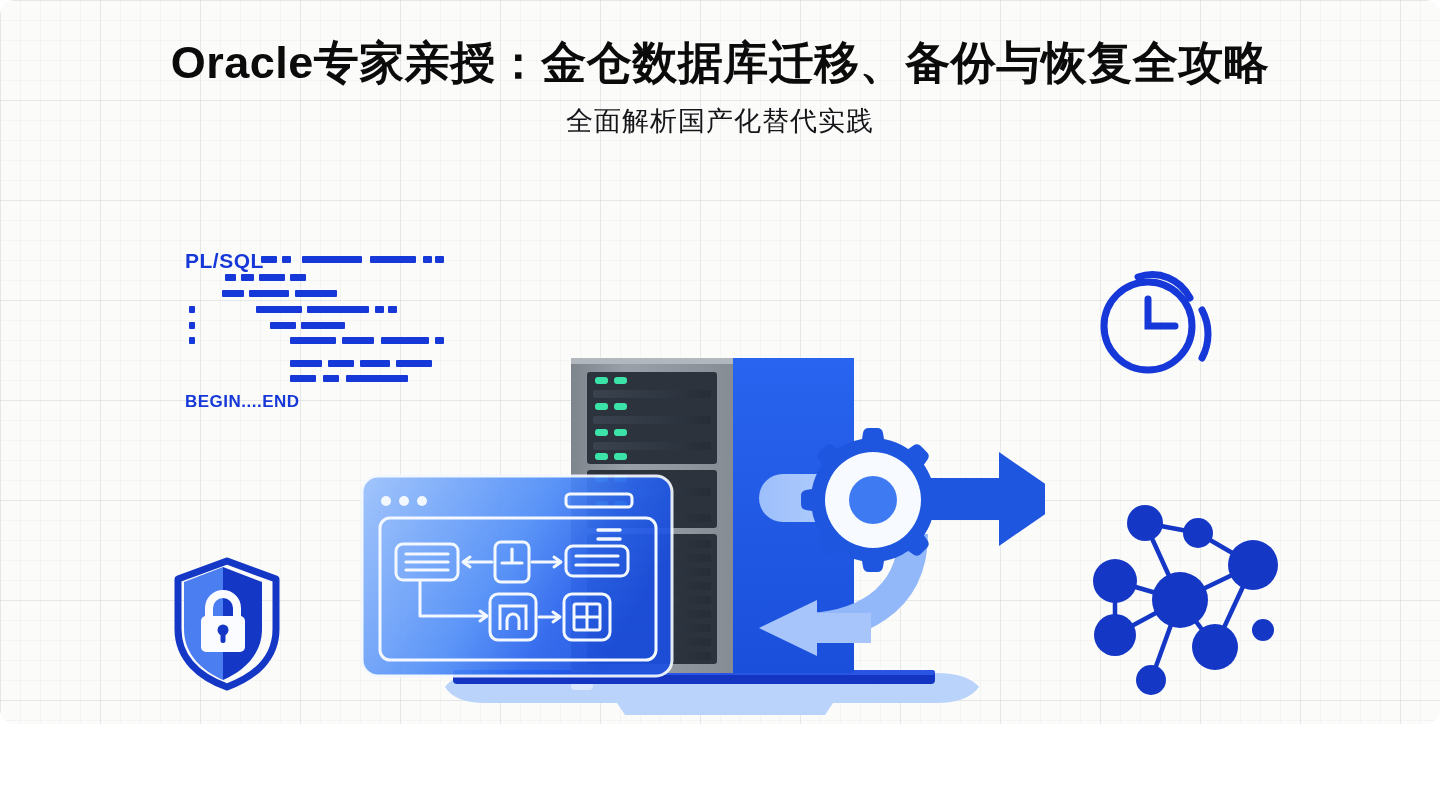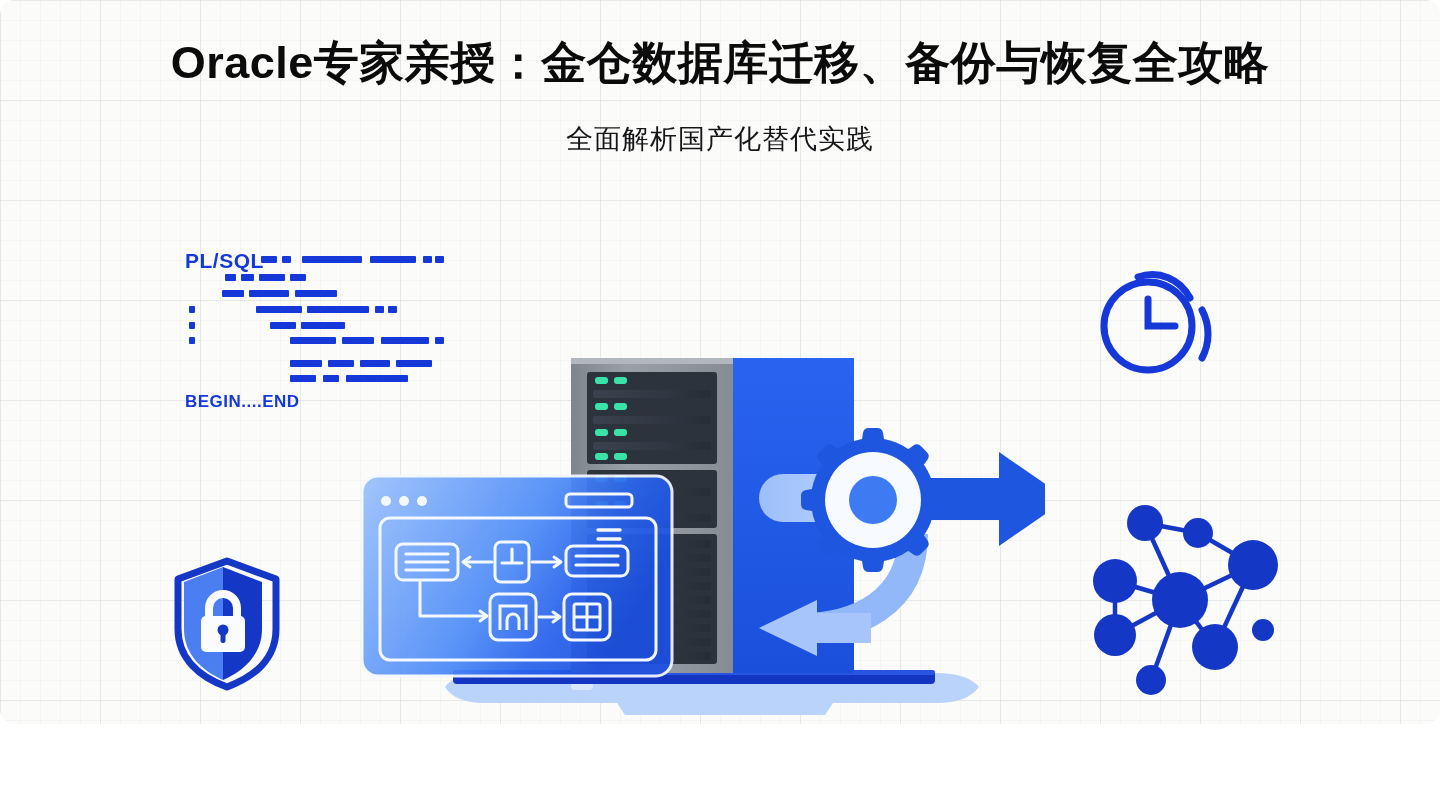--- a/index.html
+++ b/index.html
@@ -39,21 +39,21 @@
   }
   #main-title {
     font-size: 45px;
     font-weight: 700;
     color: #0b0b0c;
     letter-spacing: 0.5px;
     line-height: 1.12;
     white-space: nowrap;
   }
   #subtitle {
-    margin-top: 35px;
+    margin-top: 17px;
     font-size: 27px;
     font-weight: 400;
     color: #16161a;
     letter-spacing: 1px;
     line-height: 1.2;
     white-space: nowrap;
   }
 
   
   .art {

